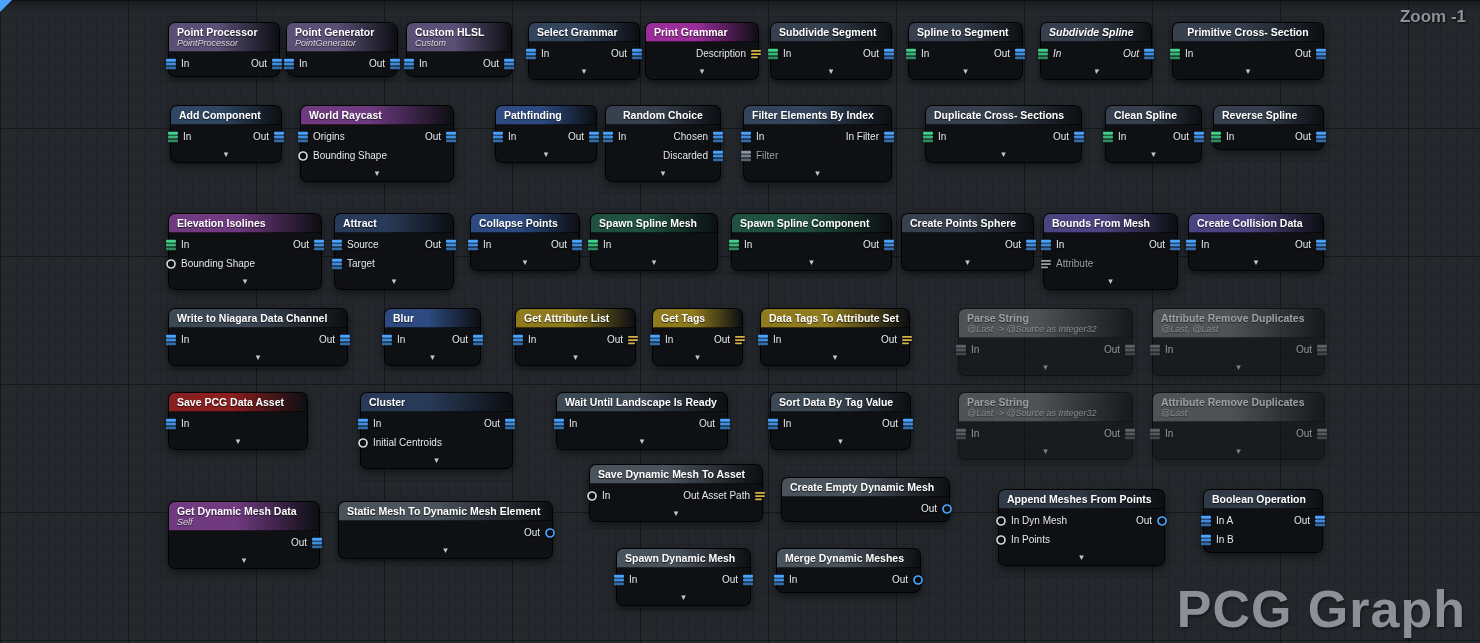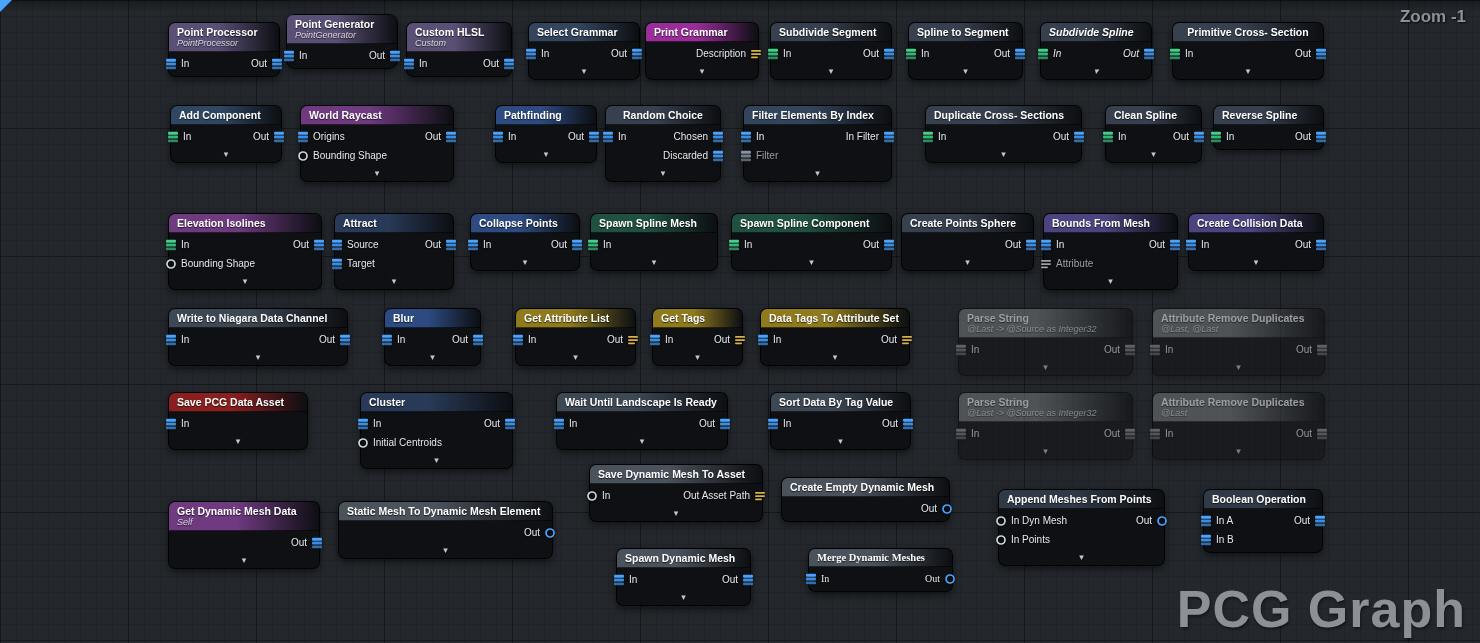--- a/index.html
+++ b/index.html
@@ -114,21 +114,21 @@
                 <svg width="12" height="12" viewBox="0 0 12 12">
                   <rect x="1" y="0.8" width="10" height="3" rx="1" fill="#4aa3ff"></rect>
                   <rect x="1" y="4.6" width="10" height="3" rx="1" fill="#4aa3ff" opacity="0.85"></rect>
                   <rect x="1" y="8.4" width="10" height="2.8" rx="1" fill="#4aa3ff" opacity="0.65"></rect>
                 </svg>
               </span>
             </div>
           </div>
         </div>
       </div>
-      <div class="node" style="left: 286px; top: 14px; width: 110px; border-radius: 9px;">
+      <div class="node" style="left: 286px; top: 22px; width: 110px; border-radius: 9px;">
         <div class="node-header" style="background: linear-gradient(90deg, rgb(90, 79, 117) 0%, rgb(90, 79, 117) 45%, rgba(12, 14, 18, 0.78) 100%);">
           <div class="node-title">Point Generator</div>
           <div class="node-sub">PointGenerator</div>
         </div>
         <div class="node-body">
           <div class="pin-row">
             <div class="pin pin-left">
               <span class="pin-icon">
                 <svg width="12" height="12" viewBox="0 0 12 12">
                   <rect x="1" y="0.8" width="10" height="3" rx="1" fill="#4aa3ff"></rect>
@@ -1472,21 +1472,21 @@
                   <rect x="1" y="0.8" width="10" height="3" rx="1" fill="#4aa3ff"></rect>
                   <rect x="1" y="4.6" width="10" height="3" rx="1" fill="#4aa3ff" opacity="0.85"></rect>
                   <rect x="1" y="8.4" width="10" height="2.8" rx="1" fill="#4aa3ff" opacity="0.65"></rect>
                 </svg>
               </span>
             </div>
           </div>
         </div>
         <div class="chevron">▾</div>
       </div>
-      <div class="node" style="left: 808px; top: 548px; width: 143px; font-family: Liberation Serif, serif;">
+      <div class="node" style="left: 776px; top: 548px; width: 143px;">
         <div class="node-header" style="background: linear-gradient(90deg, rgb(74, 82, 92) 0%, rgb(74, 82, 92) 45%, rgba(12, 14, 18, 0.78) 100%);">
           <div class="node-title">Merge Dynamic Meshes</div>
         </div>
         <div class="node-body">
           <div class="pin-row">
             <div class="pin pin-left">
               <span class="pin-icon">
                 <svg width="12" height="12" viewBox="0 0 12 12">
                   <rect x="1" y="0.8" width="10" height="3" rx="1" fill="#4aa3ff"></rect>
                   <rect x="1" y="4.6" width="10" height="3" rx="1" fill="#4aa3ff" opacity="0.85"></rect>

